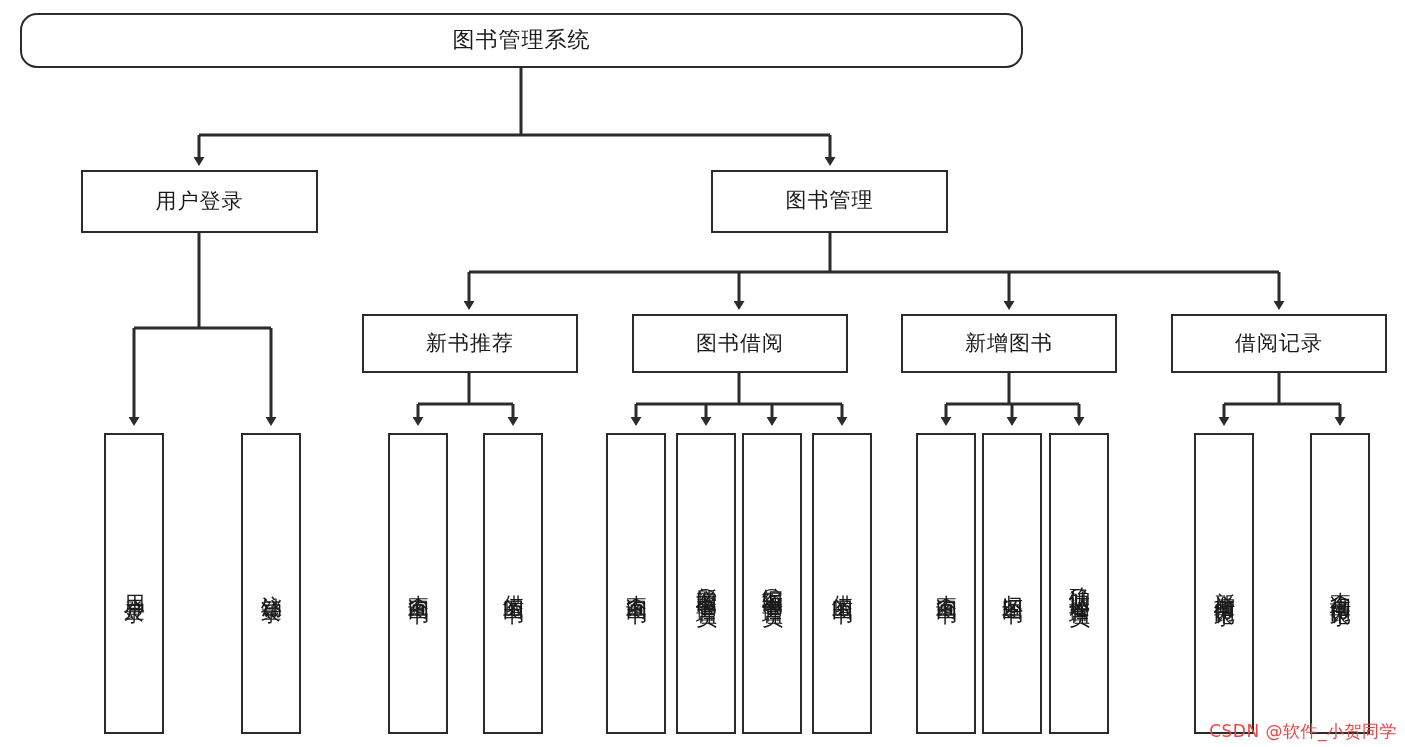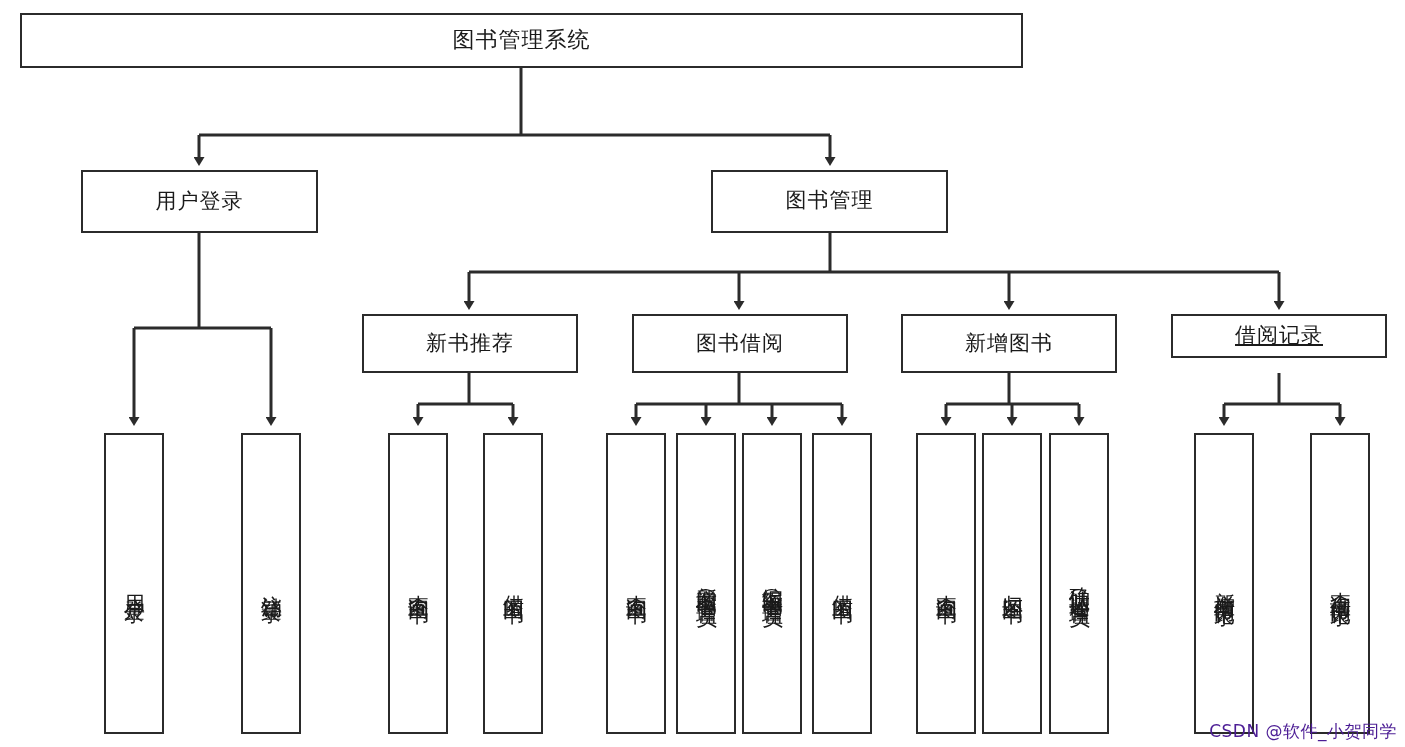--- a/index.html
+++ b/index.html
@@ -46,27 +46,28 @@
   }
   .node.v .vlabel {
     writing-mode: vertical-rl;
     text-orientation: upright;
     white-space: nowrap;
     line-height: 1.0;
     letter-spacing: 3px;
   }
   .node.root {
     font-size: 22px;
+    border-radius: 17px;
   }
   #watermark {
     position: absolute;
     right: 8px;
     bottom: 4px;
     font-size: 17px;
-    color: #4c1d95;
+    color: #ef4444;
     letter-spacing: 0.5px;
     white-space: nowrap;
     pointer-events: none;
   }
 </style>
 </head>
 <body>
 
 <div id="diagram-root">
 
@@ -133,21 +134,21 @@
 
   <div class="node h" style="left:362px; top:314px; width:216px; height:59px;">
     <span>新书推荐</span>
   </div>
   <div class="node h" style="left:632px; top:314px; width:216px; height:59px;">
     <span>图书借阅</span>
   </div>
   <div class="node h" style="left:901px; top:314px; width:216px; height:59px;">
     <span>新增图书</span>
   </div>
-  <div class="node h" style="left:1171px; top:314px; width:216px; height:44px;text-decoration:underline;">
+  <div class="node h" style="left:1171px; top:314px; width:216px; height:59px;">
     <span>借阅记录</span>
   </div>
 
   <div class="node v" style="left:104px; top:433px; width:60px; height:301px;">
     <span class="vlabel">用户登录</span>
   </div>
   <div class="node v" style="left:241px; top:433px; width:60px; height:301px;">
     <span class="vlabel">注销登录</span>
   </div>
 

